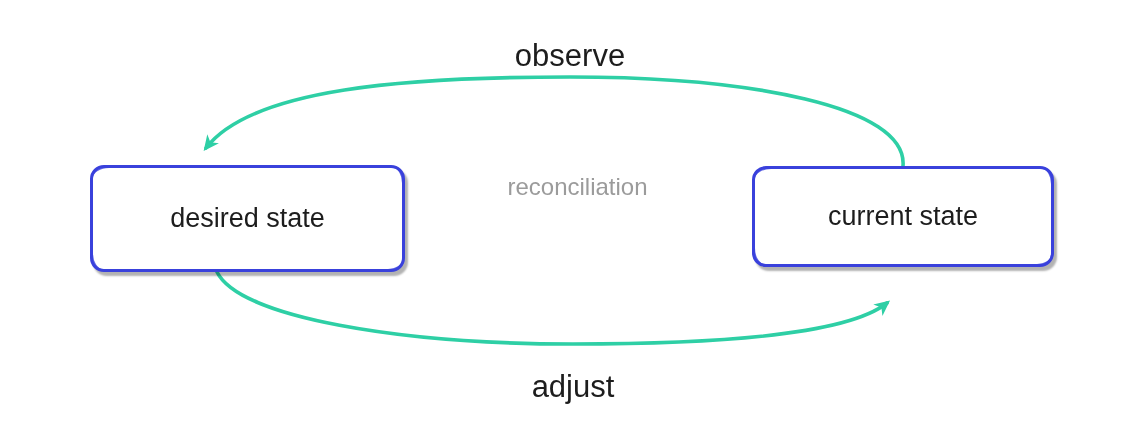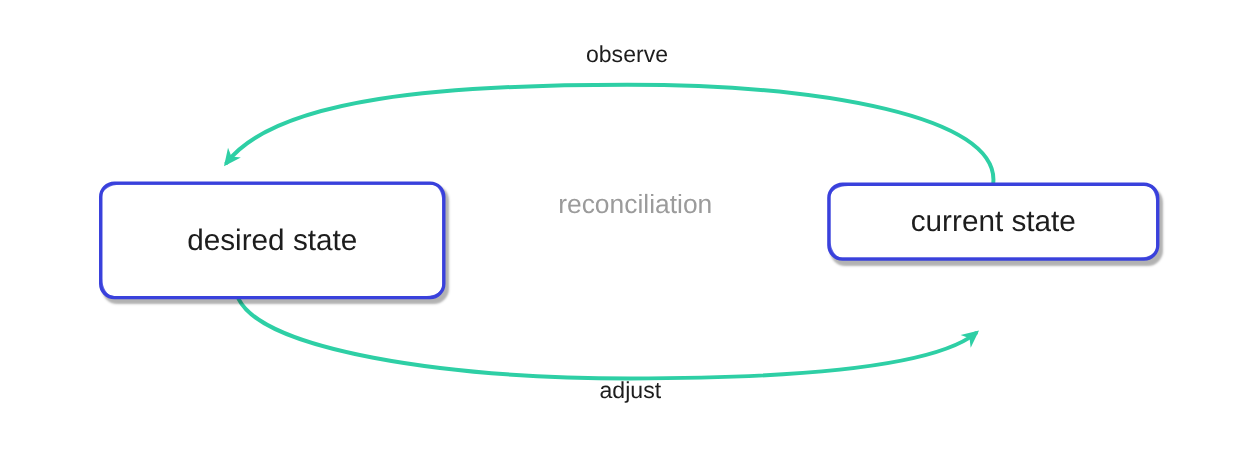--- a/index.html
+++ b/index.html
@@ -47,31 +47,31 @@
     content: "";
     position: absolute;
     inset: -2px;
     border: 2px solid var(--node-border);
     border-radius: 18px 11px 16px 12px / 12px 17px 11px 18px;
     opacity: 0.8;
     pointer-events: none;
   }
 
   .node-desired { left: 62px; top: 165px; width: 315px; height: 107px; margin-left: 28px; }
-  .node-current { left: 752px; top: 166px; width: 302px; height: 71px; }
+  .node-current { left: 752px; top: 166px; width: 302px; height: 101px; }
 
   .edge-label {
     position: absolute;
     width: 240px;
     text-align: center;
-    font-size: 21px;
+    font-size: 31px;
     color: var(--edge-label-text);
   }
   .edge-label-observe { left: 450px; top: 38px; }
-  .edge-label-adjust  { left: 453px; top: 344px; }
+  .edge-label-adjust  { left: 453px; top: 369px; }
 
   .center-label {
     position: absolute;
     left: 455px; top: 166px;
     width: 245px;
     text-align: center;
     font-size: 24px;
     line-height: 41px;
     color: var(--center-text);
   }

